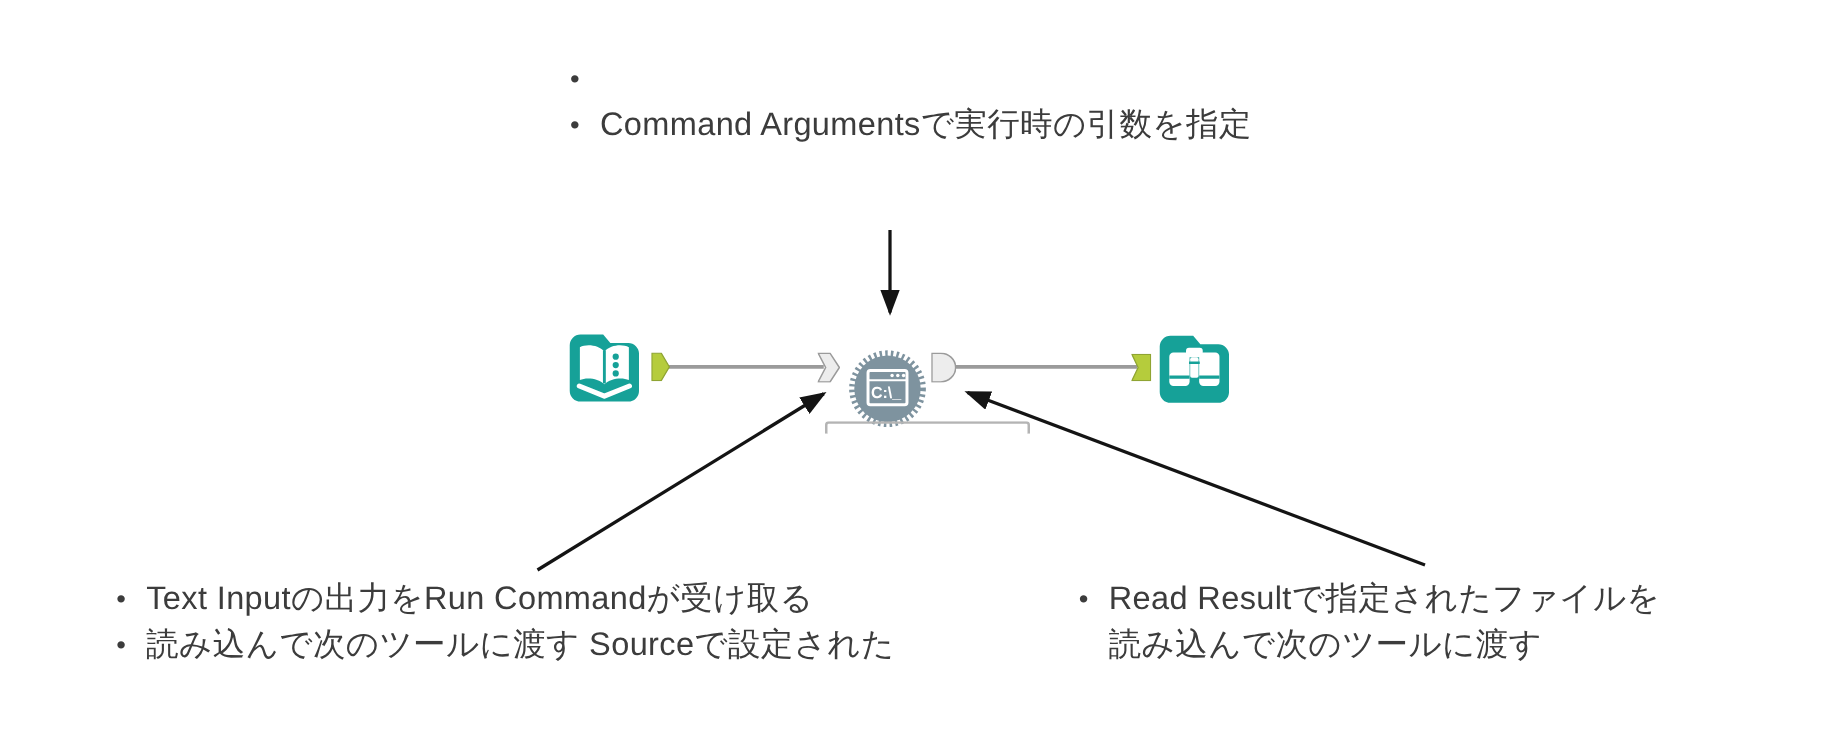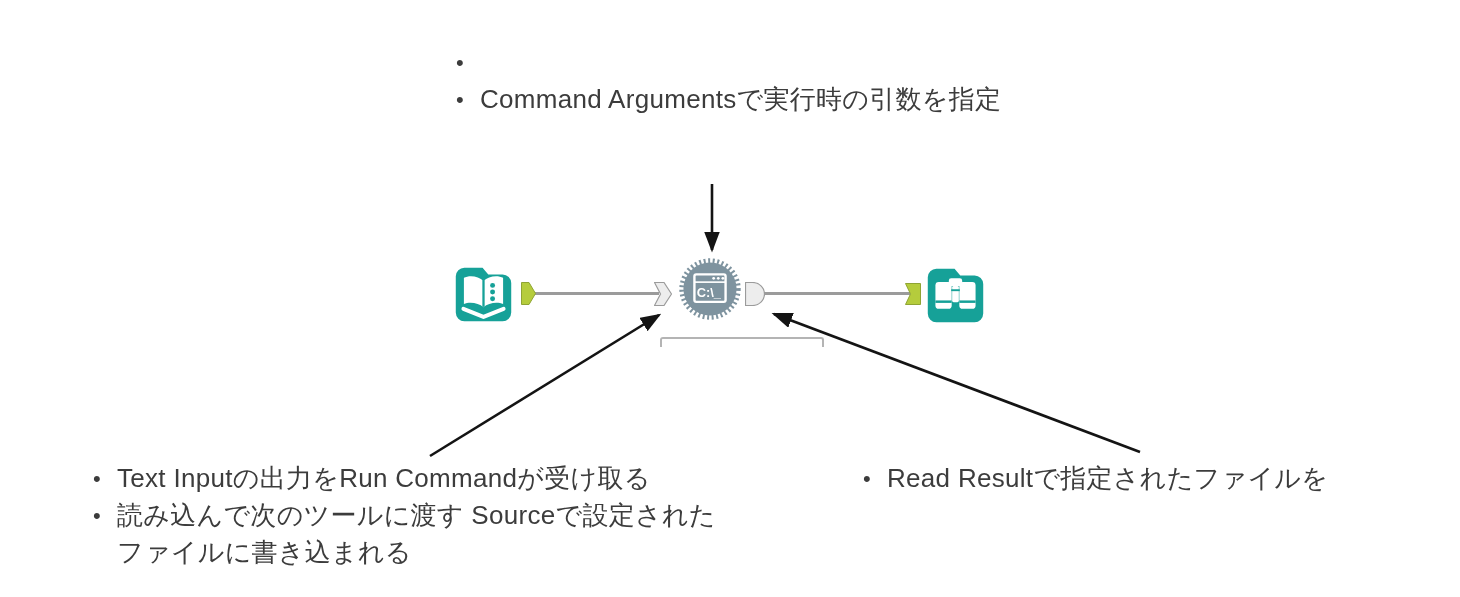--- a/index.html
+++ b/index.html
@@ -60,21 +60,21 @@
     <svg width="15" height="23" viewBox="0 0 15 23">
         <path d="M0.5 0.5 H8 L14.5 11.5 L8 22.5 H0.5 Z" fill="#B5CC3C" stroke="#8FA433" stroke-width="1"></path>
       </svg>
   </div>
 
   <div class="anchor" style="left:654px; top:282px;">
     <svg width="18" height="24" viewBox="0 0 18 24">
         <path d="M0.5 0.5 H10 L17.5 12 L10 23.5 H0.5 L6.5 12 Z" fill="#EDEDED" stroke="#9B9B9B" stroke-width="1.2"></path>
       </svg>
   </div>
-  <div class="node" style="left:677px; top:256px; width:66px; height:66px;">
+  <div class="node" style="left:677px; top:278px; width:66px; height:66px;">
     <svg width="66" height="66" viewBox="0 0 72 72">
       <circle cx="36" cy="36" r="30" fill="none" stroke="#7E939F" stroke-width="7" stroke-dasharray="2.1 2.7"></circle>
       <circle cx="36" cy="36" r="29" fill="#7E939F"></circle>
       <rect x="19" y="20" width="34" height="30" rx="2" fill="none" stroke="#ffffff" stroke-width="2.6"></rect>
       <line x1="19" y1="28.5" x2="53" y2="28.5" stroke="#ffffff" stroke-width="1.8"></line>
       <circle cx="40" cy="24.4" r="1.5" fill="#ffffff"></circle>
       <circle cx="45" cy="24.4" r="1.5" fill="#ffffff"></circle>
       <circle cx="50" cy="24.4" r="1.5" fill="#ffffff"></circle>
       <text x="21.5" y="44.5" font-size="14" font-weight="bold" fill="#ffffff" font-family="Liberation Sans, DejaVu Sans, sans-serif">C:\_</text>
     </svg>
@@ -120,25 +120,25 @@
 
   <div class="ann ann-bl">
     <div class="line">
       <span class="b">•</span>
       <span>Text Inputの出力をRun Commandが受け取る</span>
     </div>
     <div class="line">
       <span class="b">•</span>
       <span>読み込んで次のツールに渡す Sourceで設定された</span>
     </div>
-    <div class="line indent">
-      <span>ファイルに書き込まれる</span>
-    </div>
   </div>
 
   <div class="ann ann-br">
     <div class="line">
       <span class="b">•</span>
       <span>Read Resultで指定されたファイルを</span>
     </div>
+    <div class="line indent">
+      <span>読み込んで次のツールに渡す</span>
+    </div>
   </div>
 
 </div>
 
 </body></html>

